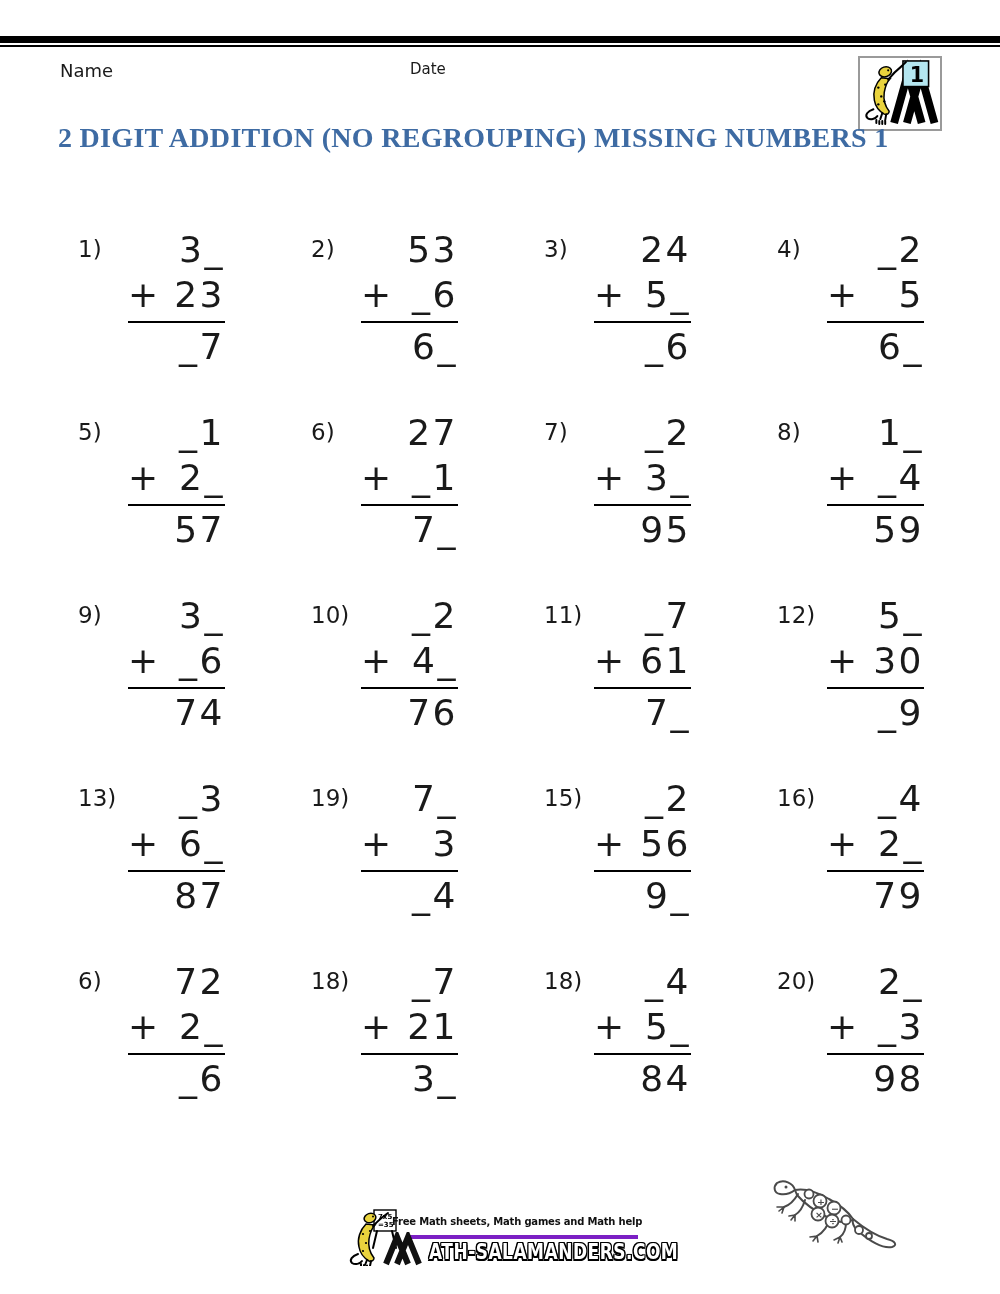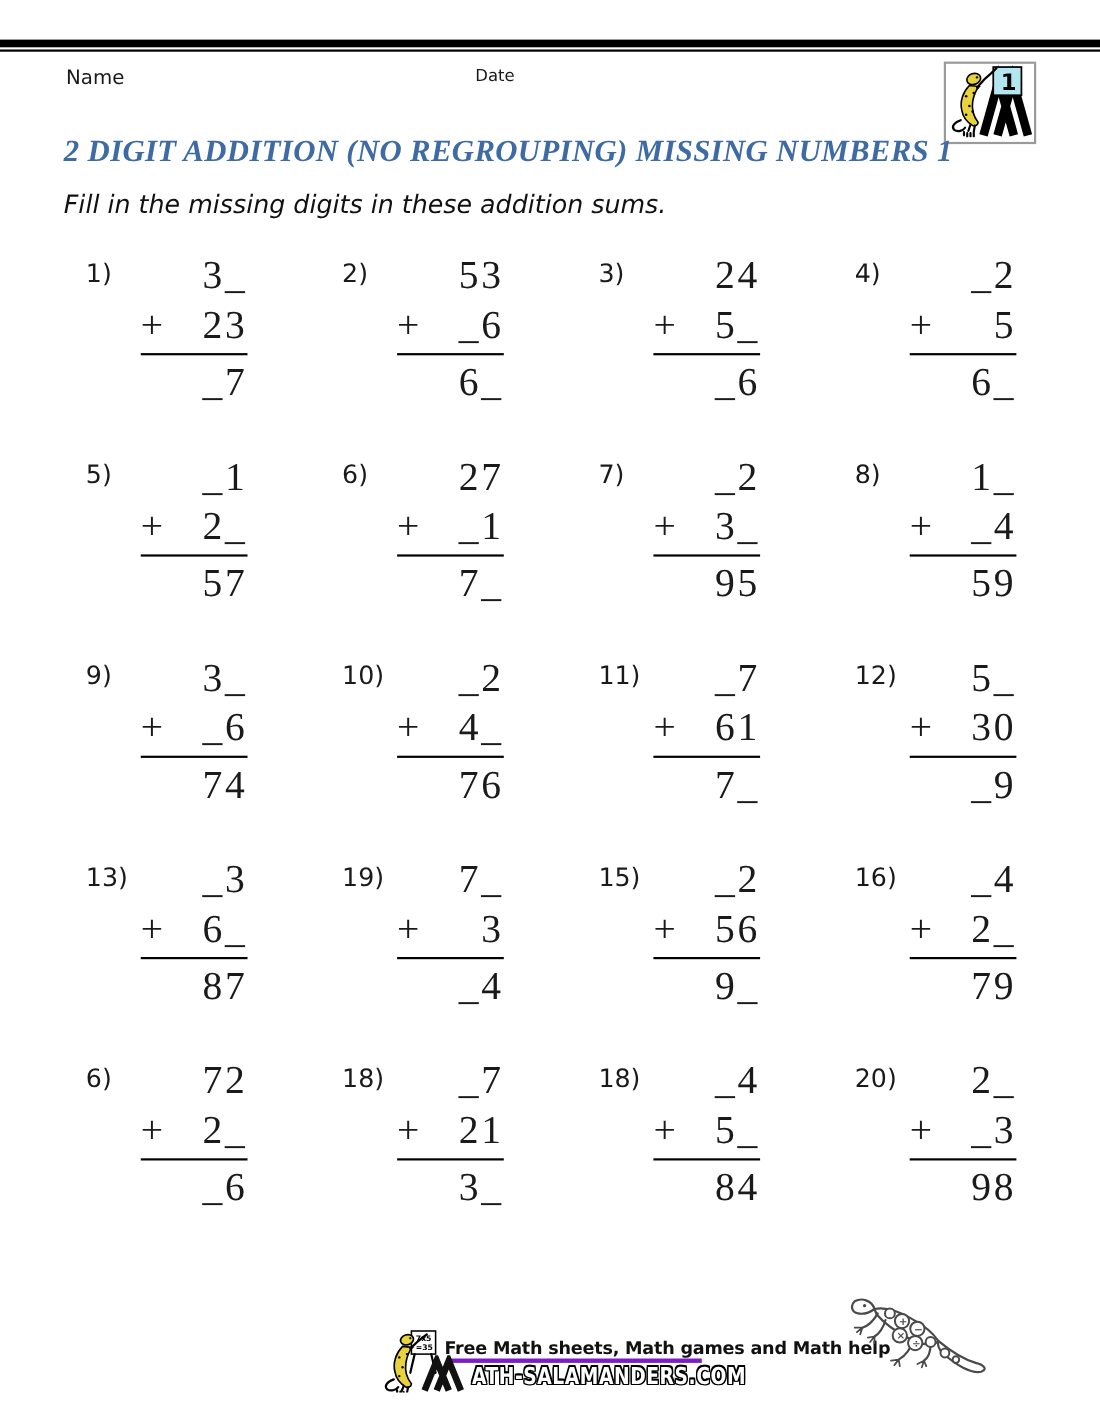--- a/index.html
+++ b/index.html
@@ -2,47 +2,47 @@
 <html style="--title-blue: #3e6ba3; --purple-rule: #7b1fc4; --salamander-yellow: #e9d33d; --card-blue: #b4e6f0; --text-black: #1a1a1a;"><head>
 <meta charset="utf-8">
 <title>2 Digit Addition Missing Numbers 1</title>
 <style>
   html,body{margin:0;padding:0;background:#fff;}
   .page{position:relative;width:1000px;height:1294px;background:#ffffff;overflow:hidden;
         font-family:"DejaVu Sans",sans-serif;color:#1a1a1a;}
   .topbar{position:absolute;left:0;top:36px;width:1000px;height:2px;background:#fff;
           border-top:7px solid #000;border-bottom:2px solid #000;}
   .name-label{position:absolute;left:60px;top:60px;font-size:18px;}
-  .date-label{position:absolute;left:432px;top:60px;font-size:15px;}
+  .date-label{position:absolute;left:410px;top:60px;font-size:15px;}
 
   .logo-box{position:absolute;left:858px;top:56px;width:80px;height:71px;
             border:2px solid #9a9a9a;background:#fff;}
   .logo-box svg{display:block;margin:0 auto;}
 
   .page-title{position:absolute;left:58px;top:122px;margin:0;
               font-family:"Liberation Serif","DejaVu Serif",serif;font-weight:bold;
-              font-size:28px;letter-spacing:0.3px;color:var(--title-blue,#3e6ba3);font-style:italic;}
+              font-size:28px;letter-spacing:0.3px;color:var(--title-blue,#3e6ba3);}
   .instruction{position:absolute;left:58px;top:174px;margin:0;
                font-style:italic;font-size:23px;color:#111;}
 
   .grid{position:absolute;left:60px;top:228px;display:grid;
         grid-template-columns:repeat(4,233px);grid-auto-rows:183px;}
   .problem{display:flex;align-items:flex-start;}
   .pnum{flex:none;width:58px;box-sizing:border-box;padding:8px 0 0 18px;font-size:23px;}
-  .stack{margin-left:auto;margin-right:68px;width:97px;font-family:Liberation Serif, serif;}
+  .stack{margin-left:auto;margin-right:68px;width:97px;}
   .op-top{font-size:36px;line-height:44px;text-align:right;letter-spacing:2.5px;white-space:pre;}
   .plus-row{display:flex;justify-content:space-between;font-size:36px;line-height:46px;
             letter-spacing:2.5px;white-space:pre;}
   .addend{text-align:center;}
   .sum-line{height:0;border-top:2.5px solid #000;margin-top:3px;}
   .answer{font-size:36px;line-height:46px;text-align:right;letter-spacing:2.5px;
           padding-top:1px;white-space:pre;}
 
   .footer-logo{position:absolute;left:347px;top:1206px;}
-  .footer-tagline{position:absolute;left:404px;top:1216px;font-size:16px;font-weight:bold;
+  .footer-tagline{position:absolute;left:392px;top:1216px;font-size:10px;font-weight:bold;
                   letter-spacing:-0.2px;color:#111;text-align:right;}
   .purple-rule{position:absolute;left:409px;top:1235px;width:229px;height:4px;
                background:var(--purple-rule,#7b1fc4);}
   .wordmark-m{position:absolute;left:382px;top:1232px;}
   .wordmark-text{position:absolute;left:429px;top:1239px;font-size:17px;font-weight:bold;
                  letter-spacing:0.5px;color:#fff;transform:scaleY(1.25);transform-origin:left top;
                  text-shadow:-1.2px -1.2px 0 #000,1.2px -1.2px 0 #000,-1.2px 1.2px 0 #000,
                              1.2px 1.2px 0 #000,0 -1.2px 0 #000,0 1.2px 0 #000,
                              -1.2px 0 0 #000,1.2px 0 0 #000;}
   .gecko{position:absolute;left:772px;top:1163px;}
@@ -88,21 +88,20 @@
         <circle class="sal-spot" cx="17" cy="30" r="1.2"></circle>
         <circle class="sal-spot" cx="20" cy="39" r="1.2"></circle>
         <circle class="sal-spot" cx="17" cy="47" r="1.2"></circle>
         <circle class="sal-spot" cx="24" cy="27" r="1.2"></circle>
         <circle class="sal-spot" cx="23" cy="44" r="1.2"></circle>
       </g>
     </svg>
   </div>
 
   <h1 class="page-title">2 DIGIT ADDITION (NO REGROUPING) MISSING NUMBERS 1</h1>
-  <p class="instruction">Fill in the missing digits in these addition sums.</p>
 
   <div class="grid">
     <div class="problem">
       <span class="pnum">1)</span>
       <div class="stack">
         <div class="op-top">3_</div>
         <div class="plus-row">
           <span class="plus">+</span>
           <span class="addend">23</span>
         </div>

